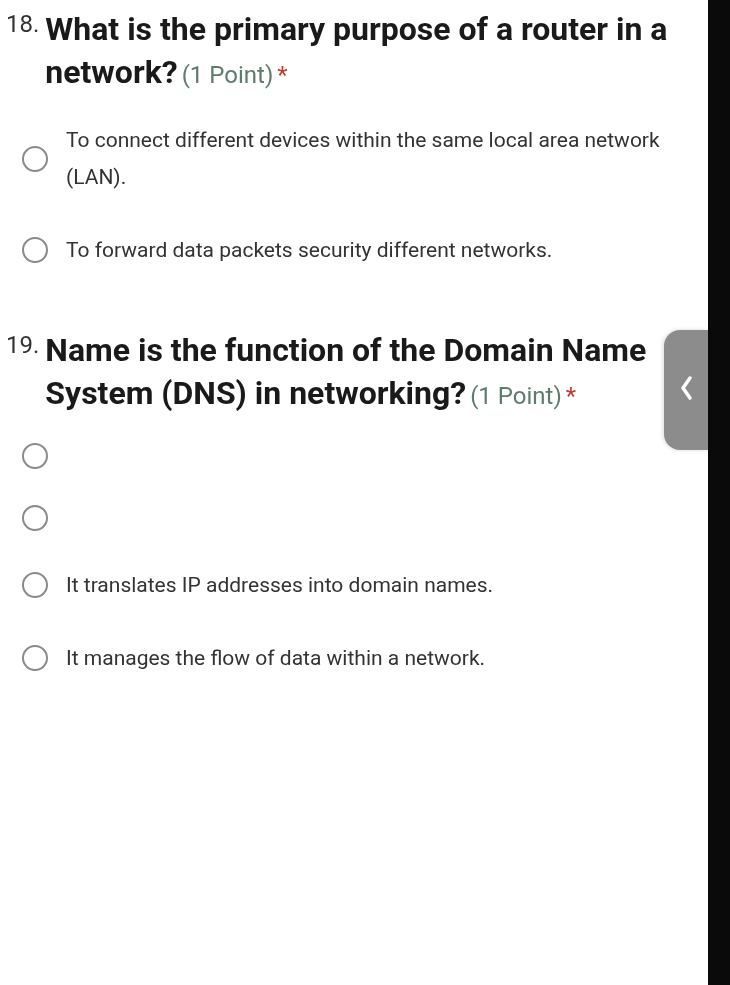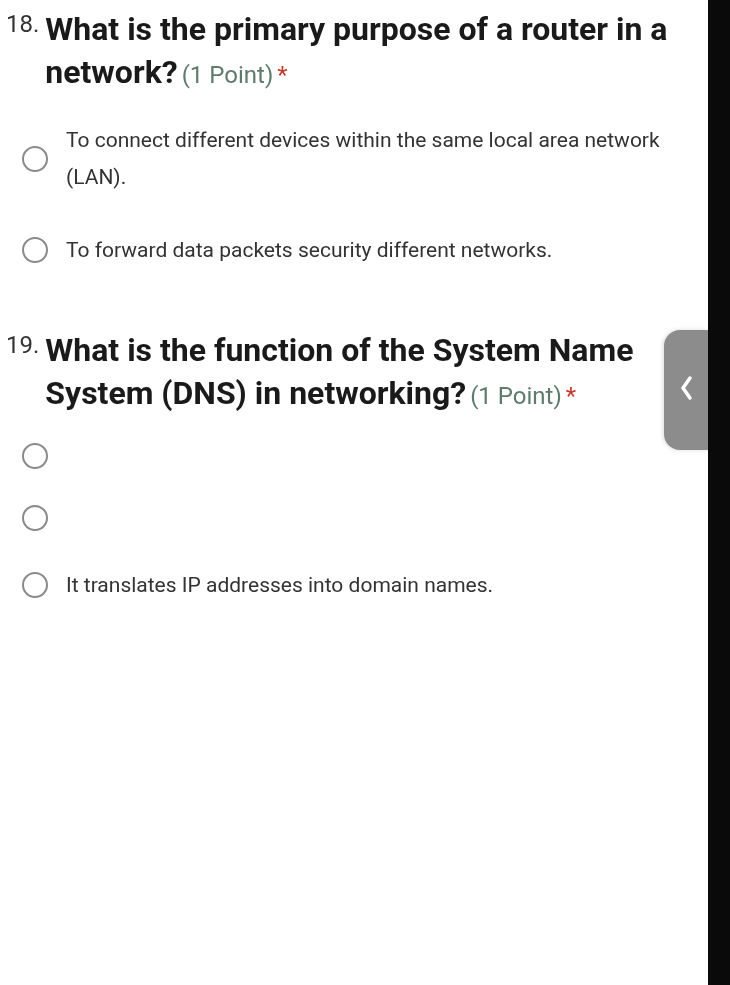--- a/index.html
+++ b/index.html
@@ -126,35 +126,39 @@
         <div class="radio"></div>
         <div class="option-text">To forward data packets security different networks.</div>
       </div>
     </div>
   </div>
 
   <div class="question-block">
     <div class="q-header">
       <div class="q-number">19.</div>
       <div class="q-title-wrap">
-        <span class="q-title">What is the function of the System Name System (DNS) in networking?</span>
+        <span class="q-title">Name is the function of the Domain Name System (DNS) in networking?</span>
         <span class="q-points">(1 Point)</span>
         <span class="q-req">*</span>
       </div>
     </div>
     <div class="options">
       <div class="option-row">
         <div class="radio"></div>
       </div>
       <div class="option-row">
         <div class="radio"></div>
       </div>
       <div class="option-row">
         <div class="radio"></div>
         <div class="option-text">It translates IP addresses into domain names.</div>
+      </div>
+      <div class="option-row">
+        <div class="radio"></div>
+        <div class="option-text">It manages the flow of data within a network.</div>
       </div>
     </div>
   </div>
 
 </div>
 
 <div class="right-edge"></div>
 
 <div class="side-tab">
   <span>

